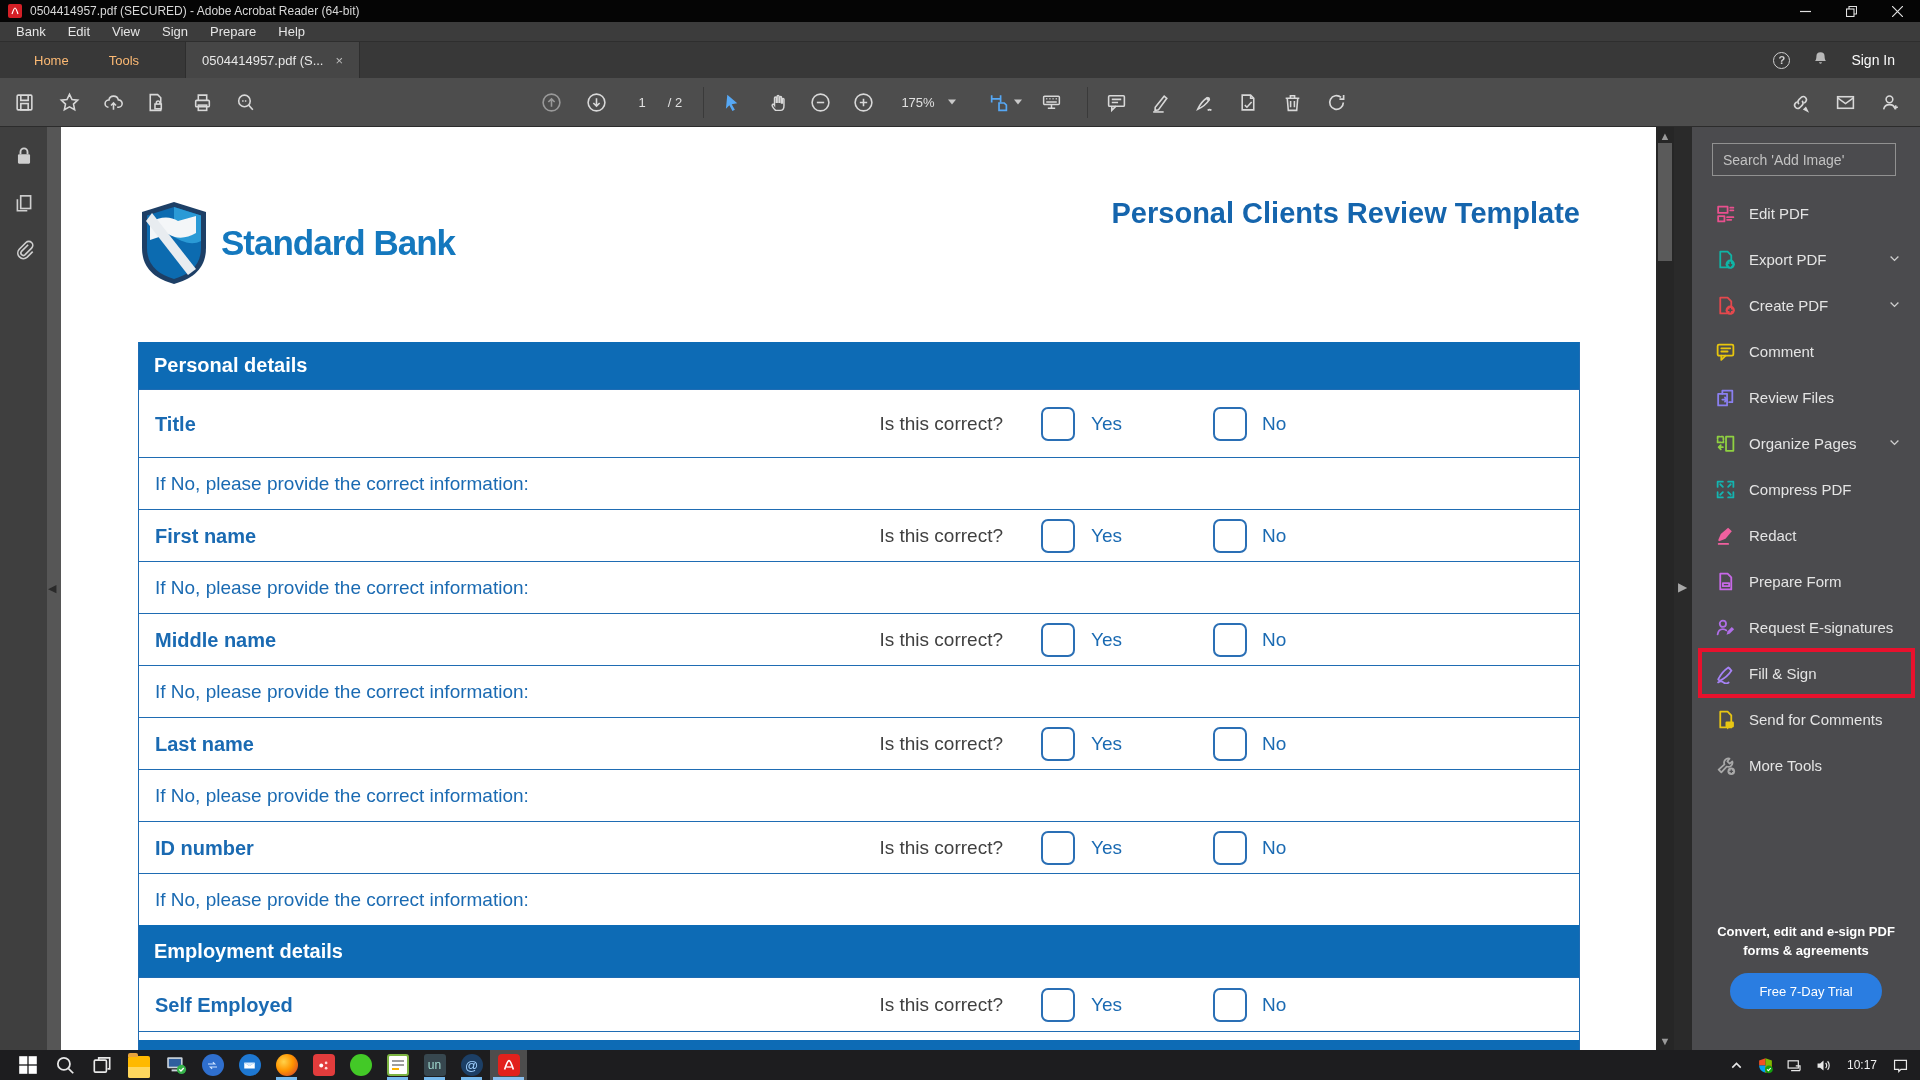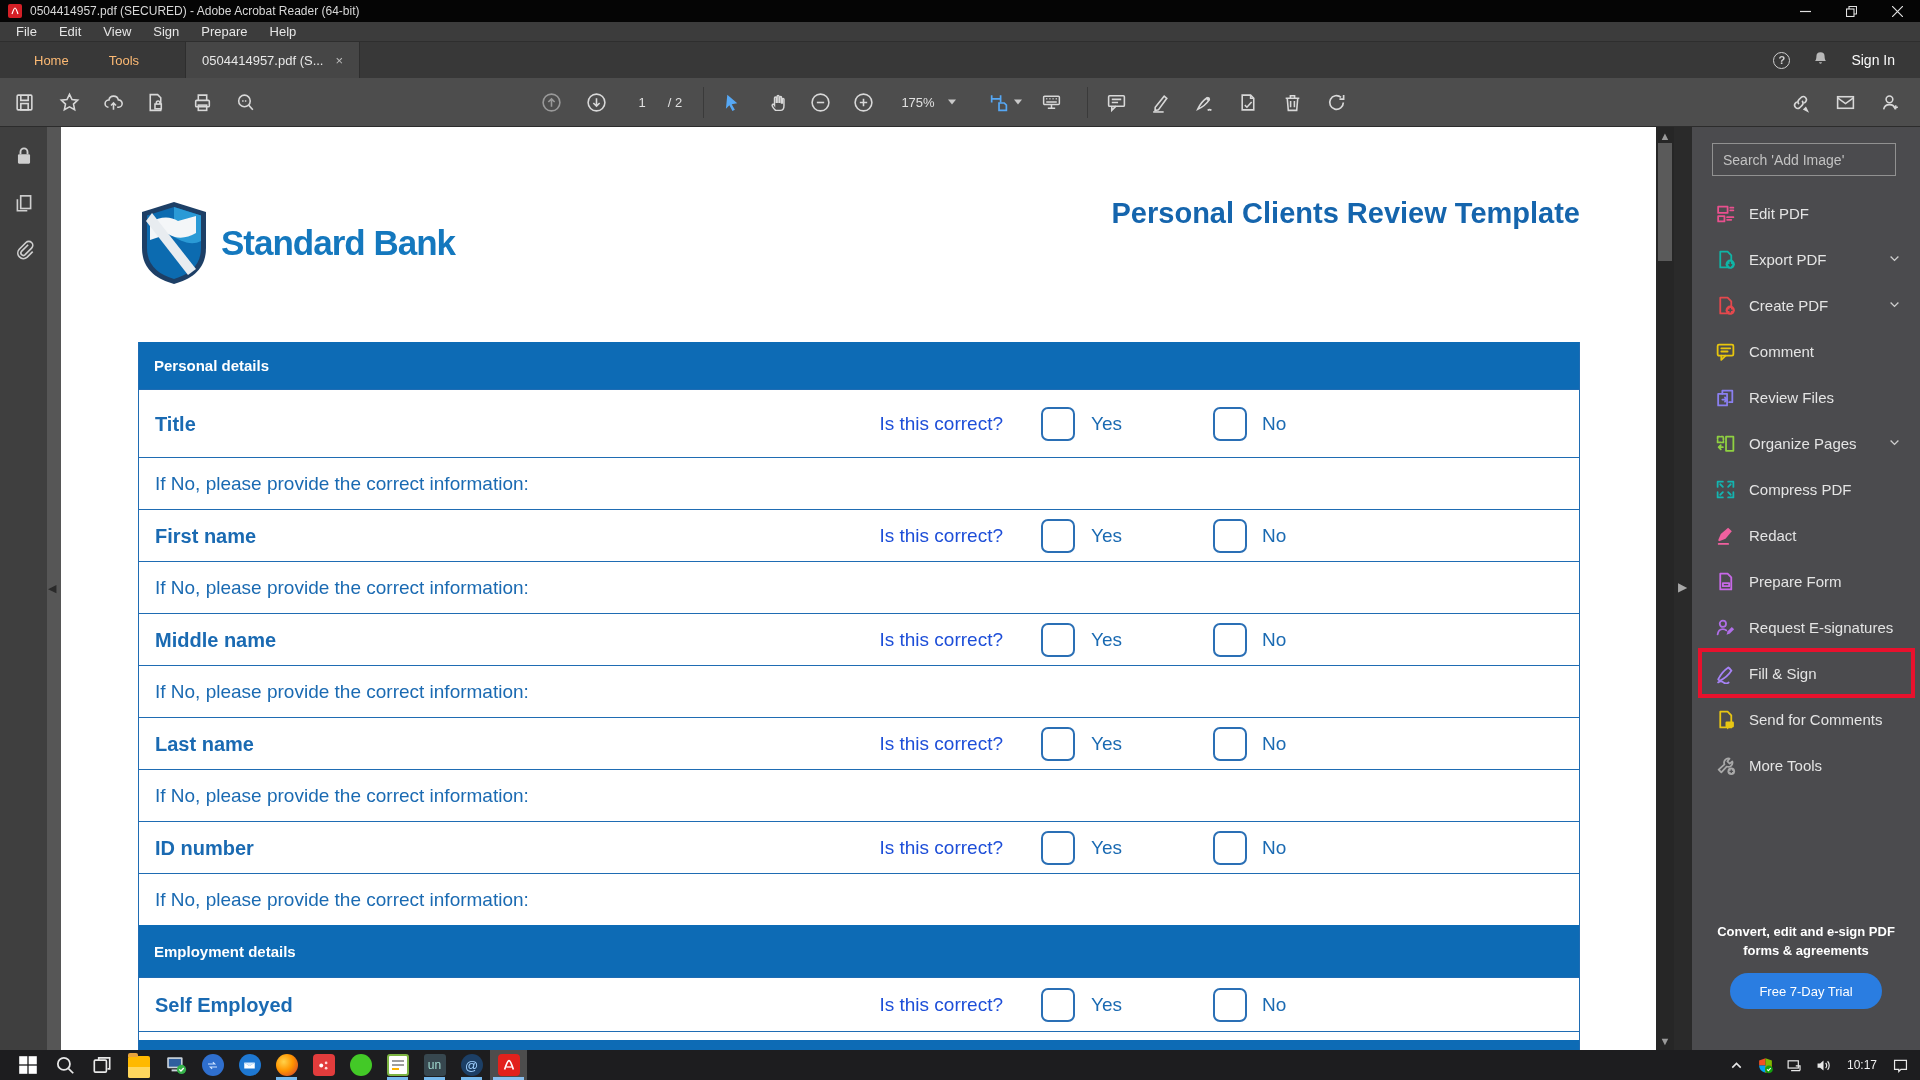--- a/index.html
+++ b/index.html
@@ -53,30 +53,30 @@
   .dark-strip { width:18px; background:#2a2a2a; position:relative; }
   .collapse-right { position:absolute; top:453px; left:4px; color:#a8a8a8; font-size:12px; }
 
   
   .logo { position:absolute; left:77px; top:74px; display:flex; align-items:center; gap:11px; }
   .logo svg.shield { width:72px; height:84px; }
   .brand { font-size:35px; font-weight:bold; color:#1478be; letter-spacing:-1px; }
   .doc-title { position:absolute; top:70px; right:76px; font-size:29px; font-weight:bold; color:#1565ad; }
 
   .pdf-table { position:absolute; left:77px; top:215px; width:1442px; border-left:1px solid #1f6cb3; border-right:1px solid #1f6cb3; }
-  .section-bar { height:47px; background:#0d6bb5; color:#ffffff; font-size:15px; font-weight:bold; display:flex; align-items:center; padding-left:15px; }
+  .section-bar { height:47px; background:#0d6bb5; color:#ffffff; font-size:20px; font-weight:bold; display:flex; align-items:center; padding-left:15px; }
   .section-bar.b2 { height:52px; }
   .section-bar.partial { height:10px; }
   .sliver { height:9px; background:#fff; border-top:1px solid #1f6cb3; }
   .field-row { height:52px; position:relative; border-top:1px solid #1f6cb3; background:#fff; }
   .field-row.tall { height:68px; }
   .field-row.se { height:54px; }
   .ifno-row { height:52px; border-top:1px solid #1f6cb3; background:#fff; display:flex; align-items:center; padding-left:16px; color:#1a6ab2; font-size:19px; }
   .flabel { position:absolute; left:16px; top:50%; transform:translateY(-50%); font-weight:bold; color:#1a6ab2; font-size:20px; }
-  .field-row .q { position:absolute; right:576px; top:50%; transform:translateY(-50%); color:#1d4ed8; font-size:19px; }
+  .field-row .q { position:absolute; right:576px; top:50%; transform:translateY(-50%); color:#404040; font-size:19px; }
   .cb { position:absolute; top:50%; transform:translateY(-50%); width:34px; height:34px; border:2px solid #2a6fb5; border-radius:7px; background:#fff; }
   .cb.cb1 { left:902px; } .cb.cb2 { left:1074px; }
   .opt { position:absolute; top:50%; transform:translateY(-50%); color:#1a6ab2; font-size:19px; }
   .opt.yes { left:952px; } .opt.no { left:1123px; }
 
   
   .sidebar { width:228px; background:#4b4b4e; position:relative; display:flex; flex-direction:column; }
   .search-box { margin:16px 16px 0 20px; width:184px; height:33px; background:transparent; border:1px solid #919191; color:#c2c2c2; font-size:14px; padding-left:10px; outline:none; font-family:"Liberation Sans",sans-serif; }
   .search-box::placeholder { color:#c2c2c2; }
   .tools { margin:14px 7px 0 8px; }
@@ -133,21 +133,21 @@
         </span>
       <span class="winbtn">
           <svg viewBox="0 0 11 11" stroke="#e0e0e0" stroke-width="1.2">
             <path d="M0 0l11 11M11 0L0 11"></path>
           </svg>
         </span>
     </div>
   </div>
 
   <div class="menubar">
-      <span class="menu-item">File</span>
+      <span class="menu-item">Bank</span>
       <span class="menu-item">Edit</span>
       <span class="menu-item">View</span>
       <span class="menu-item">Sign</span>
       <span class="menu-item">Prepare</span>
       <span class="menu-item">Help</span>
     </div>
 
   <div class="tabbar">
     <div class="tab">
         <span>Home</span>

